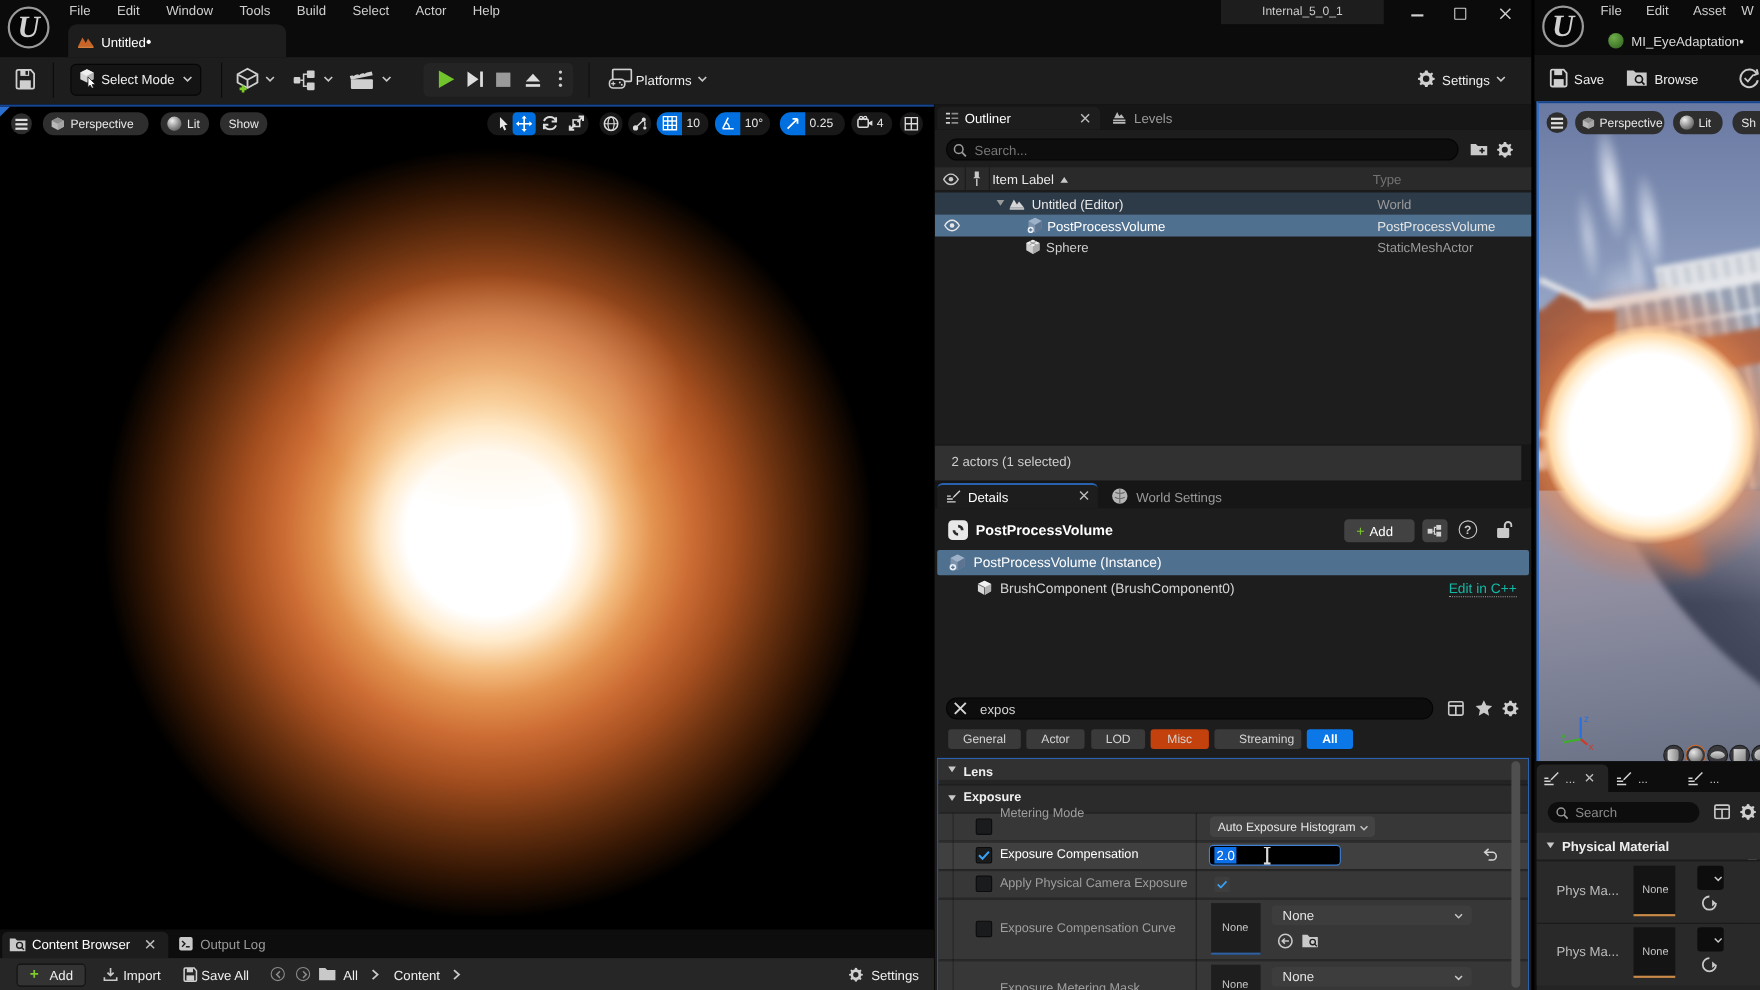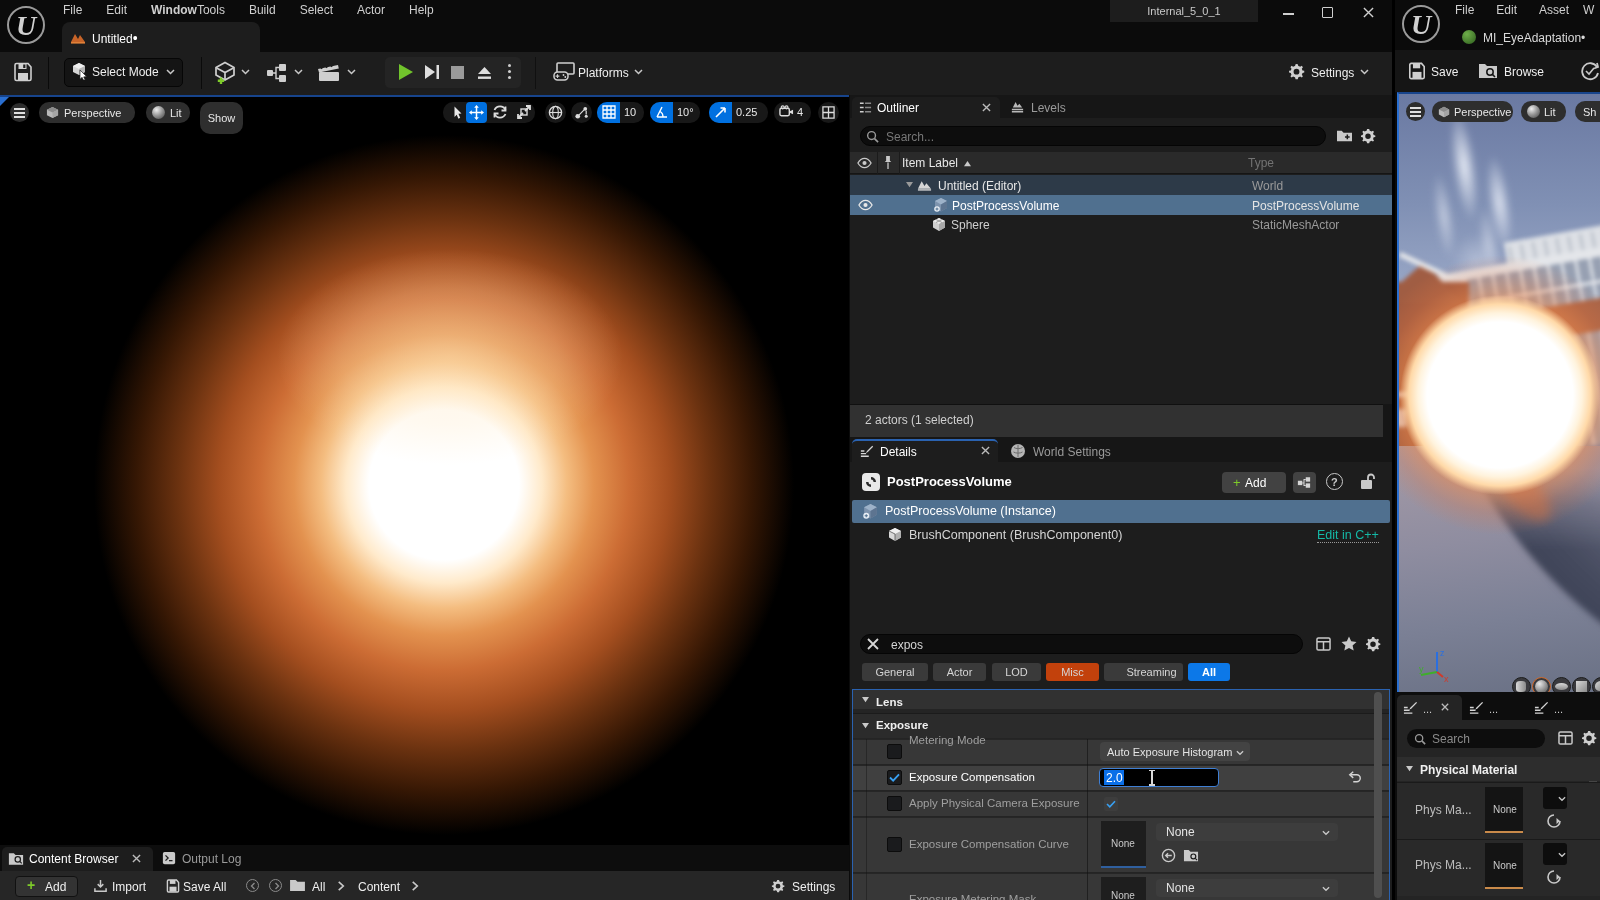--- a/index.html
+++ b/index.html
@@ -11,21 +11,21 @@
 svg { display:block; }
 </style>
 </head>
 <body>
 
 <div class="abs" id="mainwin" style="left:0;top:0;width:1392px;height:900px;background:#0b0b0b;">
 
   <div class="abs" style="left:0;top:0;width:1392px;height:22px;background:#0b0b0b;"></div>
 
   <div class="abs txt" style="left:63px;top:3px;font-size:12px;color:#cfcfcf;">
-    <span style="margin-right:24px;">File</span><span style="margin-right:24px;">Edit</span><span style="font-weight:bold;">Window</span><span style="margin-right:24px;">Tools</span><span style="margin-right:24px;">Build</span><span style="margin-right:24px;">Select</span><span style="margin-right:24px;">Actor</span><span>Help</span>
+    <span style="margin-right:24px;">File</span><span style="margin-right:24px;">Edit</span><span style="margin-right:24px;">Window</span><span style="margin-right:24px;">Tools</span><span style="margin-right:24px;">Build</span><span style="margin-right:24px;">Select</span><span style="margin-right:24px;">Actor</span><span>Help</span>
   </div>
 
   <div class="abs" style="left:1110px;top:0;width:148px;height:22px;background:#1d1d1d;color:#c9c9c9;font-size:11px;text-align:center;line-height:22px;">Internal_5_0_1</div>
 
   <div class="abs" style="left:1283px;top:13px;width:11px;height:2px;background:#cfcfcf;"></div>
   <div class="abs" style="left:1322px;top:7px;width:11px;height:11px;border:1.5px solid #cfcfcf;border-radius:1px;"></div>
   <svg class="abs" style="left:1363px;top:7px;" width="11" height="11" viewBox="0 0 12 12">
       <path d="M1 1 L11 11 M11 1 L1 11" stroke="#cfcfcf" stroke-width="1.5"></path>
     </svg>
 
@@ -143,21 +143,21 @@
     <div class="pill abs" style="left:39px;top:5px;width:96px;height:21px;padding-left:7px;">
       <svg width="13" height="13" viewBox="0 0 14 14" style="margin-right:5px;">
           <path d="M7 1 L13 4 V10 L7 13 L1 10 V4 Z" fill="#b9b9b9"></path>
           <path d="M7 1 L13 4 L7 7 L1 4 Z" fill="#8c8c8c"></path>
           <path d="M7 7 L13 4 V10 L7 13 Z" fill="#a5a5a5"></path>
         </svg>
       Perspective</div>
     <div class="pill abs" style="left:146px;top:5px;width:44px;height:21px;padding-left:6px;">
       <div style="width:13px;height:13px;border-radius:50%;background:radial-gradient(circle at 35% 30%,#efefef,#9a9a9a 45%,#3d3d3d);margin-right:5px;"></div>
       Lit</div>
-    <div class="pill abs" style="left:200px;top:5px;width:43px;height:32px;justify-content:center;">Show</div>
+    <div class="pill abs" style="left:200px;top:5px;width:43px;height:21px;justify-content:center;">Show</div>
 
     <div class="abs" style="left:441px;top:5px;width:406px;height:21px;"></div>
     <div class="abs" style="left:443px;top:5px;width:92px;height:21px;background:#181818;border-radius:10px;"></div>
     <svg class="abs" style="left:451px;top:8px;" width="14" height="15" viewBox="0 0 16 16">
         <path d="M4 1 L12 9 L8.5 9.5 L10.5 14 L8.5 15 L6.5 10.5 L4 13 Z" fill="#e8e8e8"></path>
       </svg>
     <div class="abs" style="left:466px;top:5px;width:21px;height:21px;background:#0070e0;border-radius:4px;"></div>
     <svg class="abs" style="left:469px;top:8px;" width="15" height="15" viewBox="0 0 16 16">
         <path d="M8 0 L10.5 3 H8.8 V7.2 H13 V5.5 L16 8 L13 10.5 V8.8 H8.8 V13 H10.5 L8 16 L5.5 13 H7.2 V8.8 H3 V10.5 L0 8 L3 5.5 V7.2 H7.2 V3 H5.5 Z" fill="#fff"></path>
       </svg>

